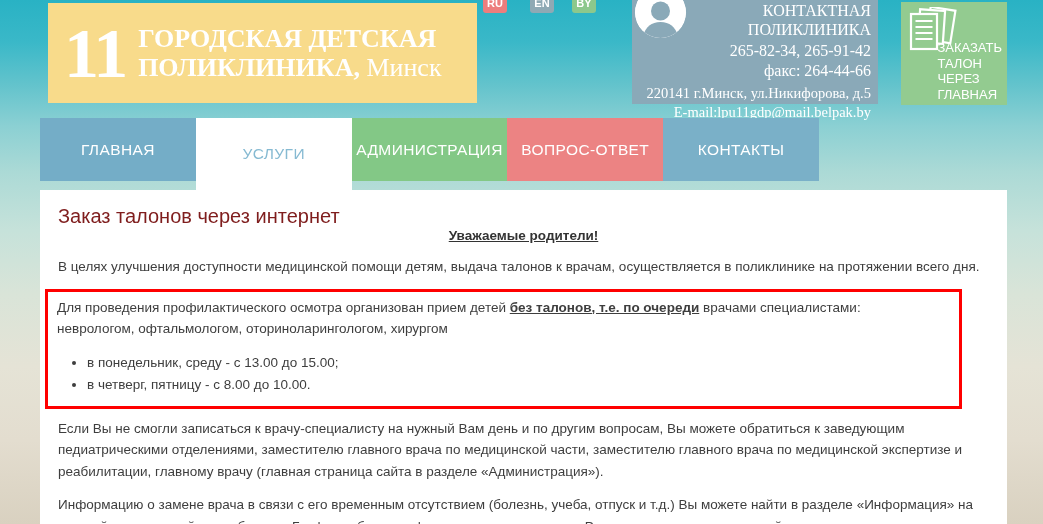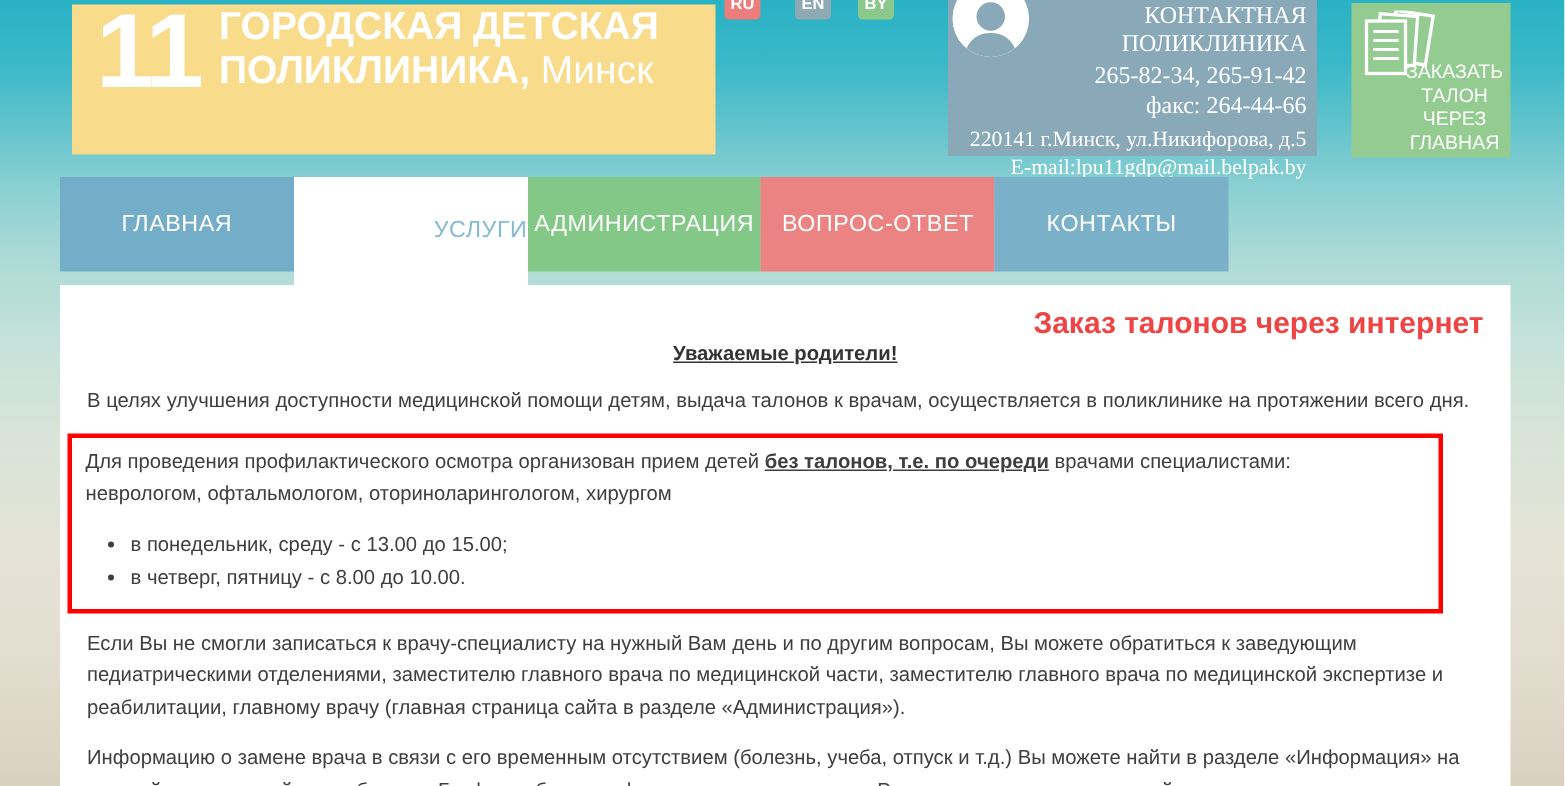--- a/index.html
+++ b/index.html
@@ -10,21 +10,21 @@
     position:relative; width:1043px; height:524px; overflow:hidden;
     background:linear-gradient(180deg,
       #29b2c4 0%, #3ab8c8 8%, #62c3cc 16%, #8bd0d3 24%,
       #acdad6 33%, #c6e2da 44%, #d9e4d8 56%, #e5e3d6 70%,
       #e3ddcf 84%, #d9d1c0 100%);
   }
 
   
   .logo-box {
     position:absolute; left:48px; top:3px; width:429px; height:100px;
-    background:#f8db8b; display:flex; padding-left:16px;
+    background:#f8db8b; display:flex; align-items:center; padding-left:16px;font-family:Liberation Serif, serif;
   }
   .logo-number { font-size:70px; font-weight:bold; color:#ffffff; line-height:0.9; letter-spacing:-2px; }
   .logo-text { margin-left:12px; color:#ffffff; font-weight:bold; font-size:26px; line-height:1.12; }
   .logo-city { font-weight:400; }
 
   .lang-bar { position:absolute; top:0; left:483px; }
   .lang-badge {
     position:absolute; top:0; width:24px; height:13px; overflow:hidden;
     color:#fff; font-size:11px; font-weight:bold; text-align:center;
     border-radius:0 0 3px 3px; cursor:pointer;
@@ -49,42 +49,42 @@
   .contact-title { font-size:16px; line-height:19px; font-weight:500; }
   .contact-phones { font-size:16px; line-height:20px; margin-top:2px; }
   .contact-addr { font-size:14.5px; line-height:19px; margin-top:3px; }
 
   .order-banner {
     position:absolute; left:901px; top:2px; width:106px; height:103px;
     background:#93cb90; cursor:pointer;
   }
   .order-banner svg { position:absolute; left:8px; top:5px; }
   .order-banner-text {
-    position:absolute; right:5px; top:38px; text-align:center;
+    position:absolute; right:5px; top:38px; text-align:left;
     color:#ffffff; font-size:13px; line-height:15.5px;
   }
 
   
   .nav { position:absolute; left:40px; top:118px; width:779px; height:72px; display:flex; }
   .nav-tab {
     width:193.4px; height:63px; display:flex; align-items:center; justify-content:center;
     color:#ffffff; font-size:15.5px; letter-spacing:0.4px; cursor:pointer;
   }
   .nav-tab.c-blue1 { background:#74adc7; }
-  .nav-tab.c-white { background:#ffffff; color:#86bad2; height:72px;justify-content:flex-end; }
+  .nav-tab.c-white { background:#ffffff; color:#86bad2; height:72px; }
   .nav-tab.c-green { background:#83c886; }
   .nav-tab.c-red   { background:#ec8383; }
   .nav-tab.c-blue2 { background:#7ab0c8; }
 
   
   .content {
     position:absolute; left:40px; top:190px; width:967px; height:334px;
     background:#ffffff; padding:0 18px;
   }
-  .page-title { margin-top:15px; font-size:20px; font-weight:bold; color:#ef4444;text-align:right; }
+  .page-title { margin-top:15px; font-size:20px; font-weight:normal; color:#7f1d1d; }
   .greeting {
     text-align:center; font-size:13.5px; font-weight:bold;
     text-decoration:underline; color:#333333;
   }
   .body-text { font-size:13.5px; color:#3e3e3e; line-height:21.5px; }
   .p1 { margin-top:13px; }
   .highlight-box {
     margin-top:11px; margin-left:-13px; width:917px;
     border:3px solid #ff0000; padding:5px 20px 8px 9px;
   }

